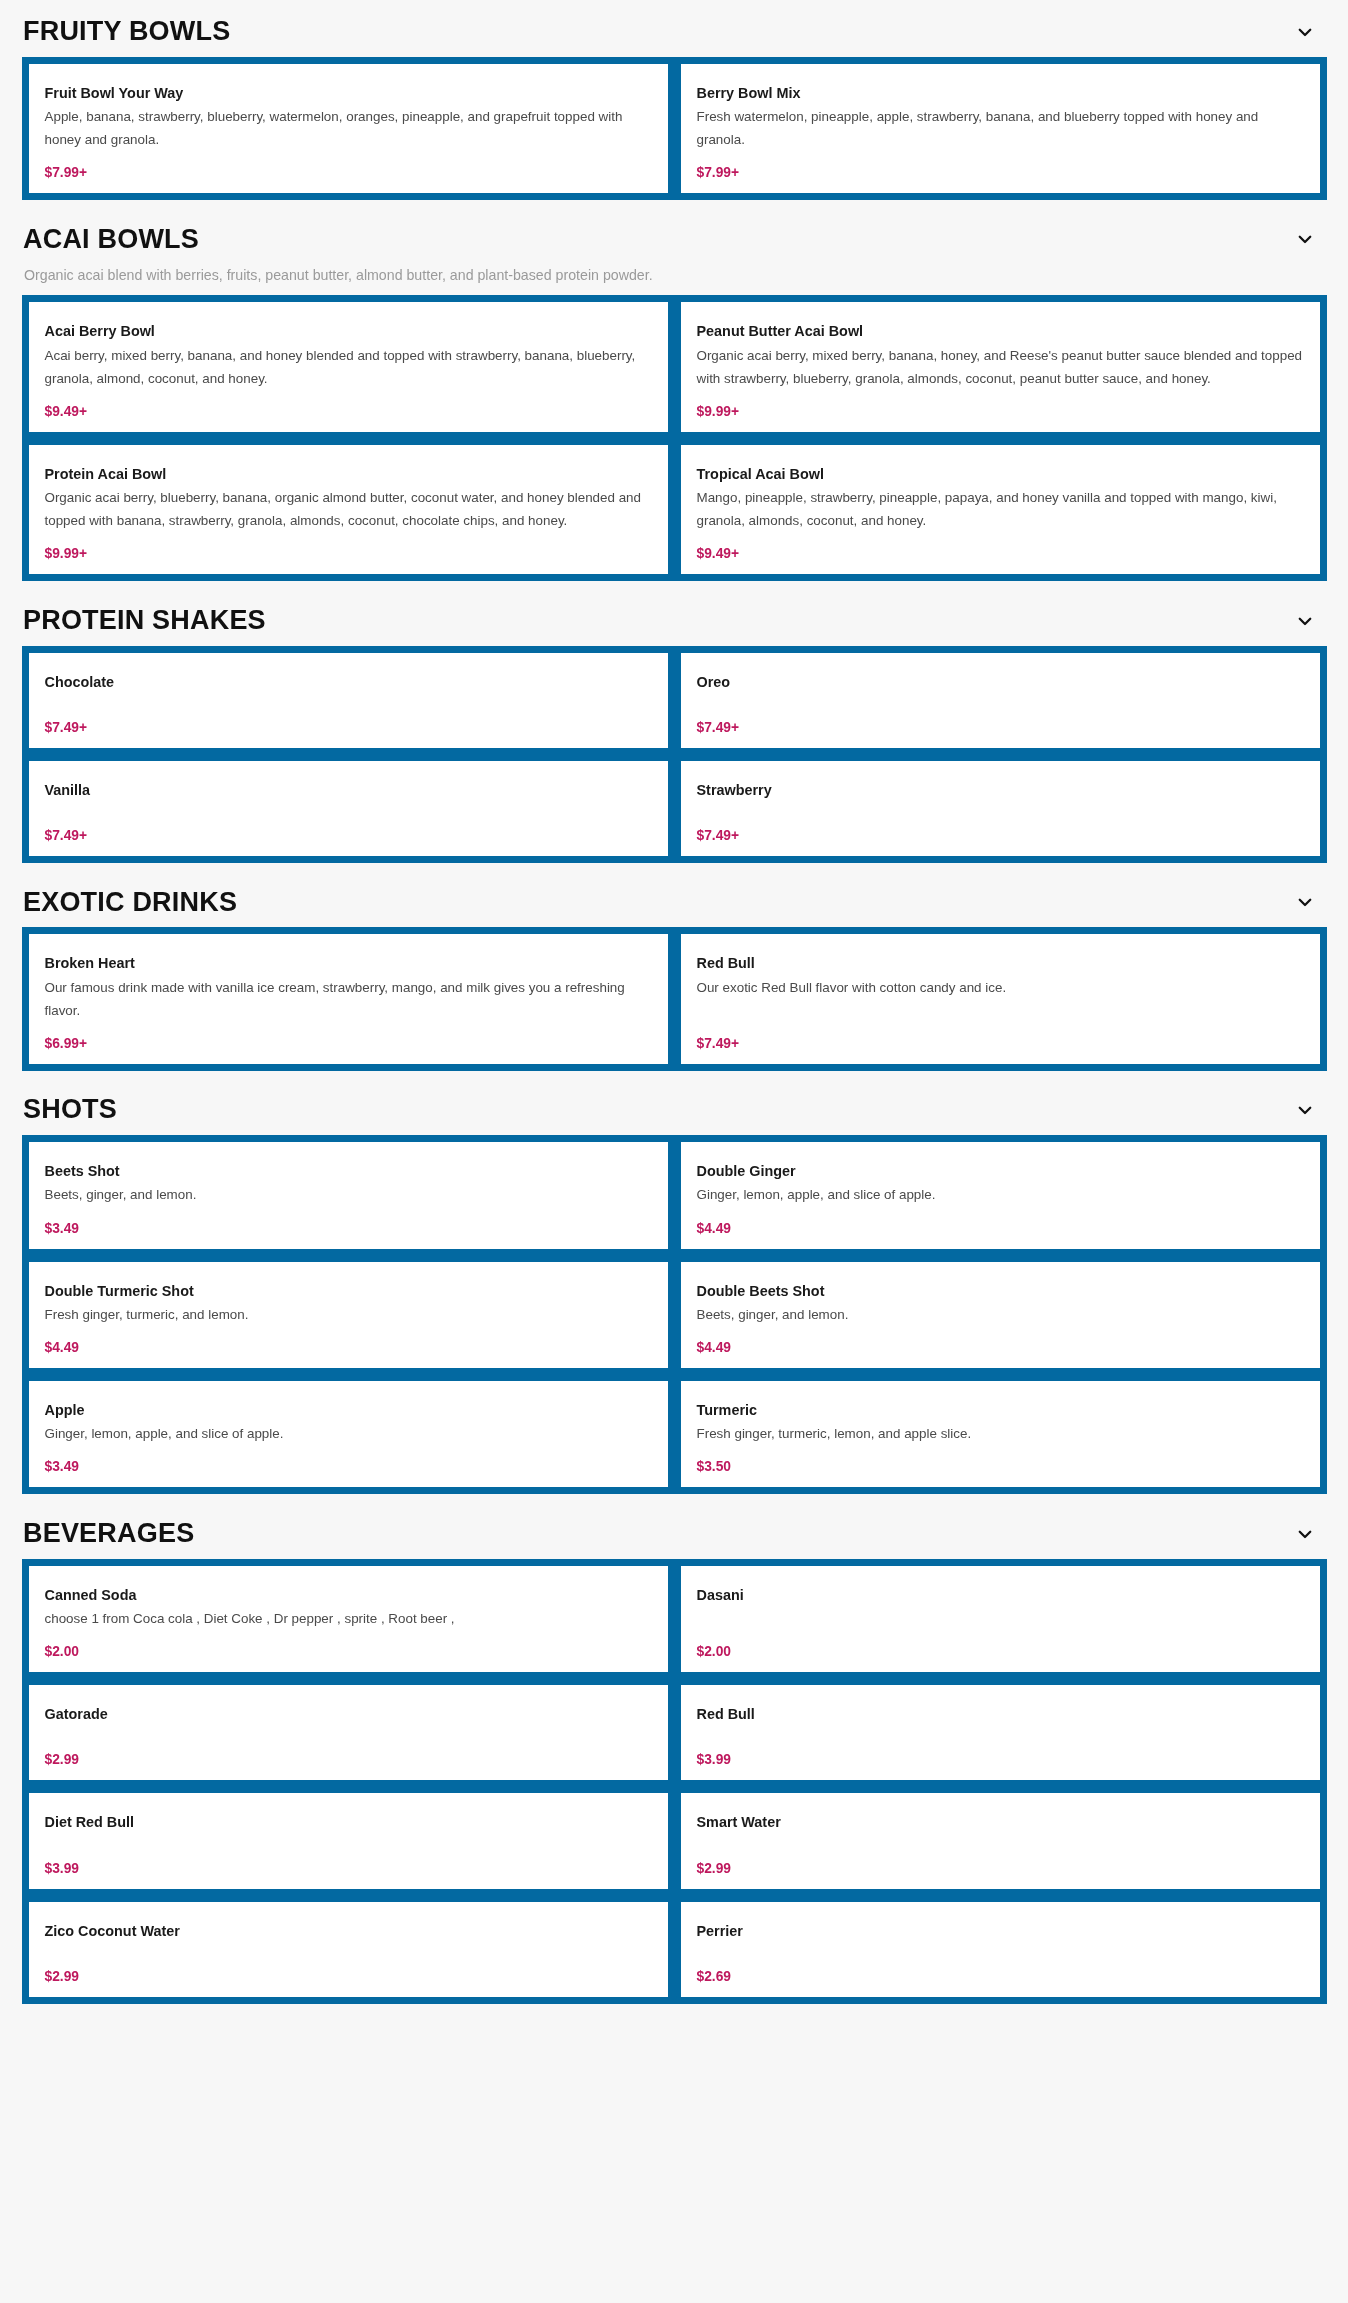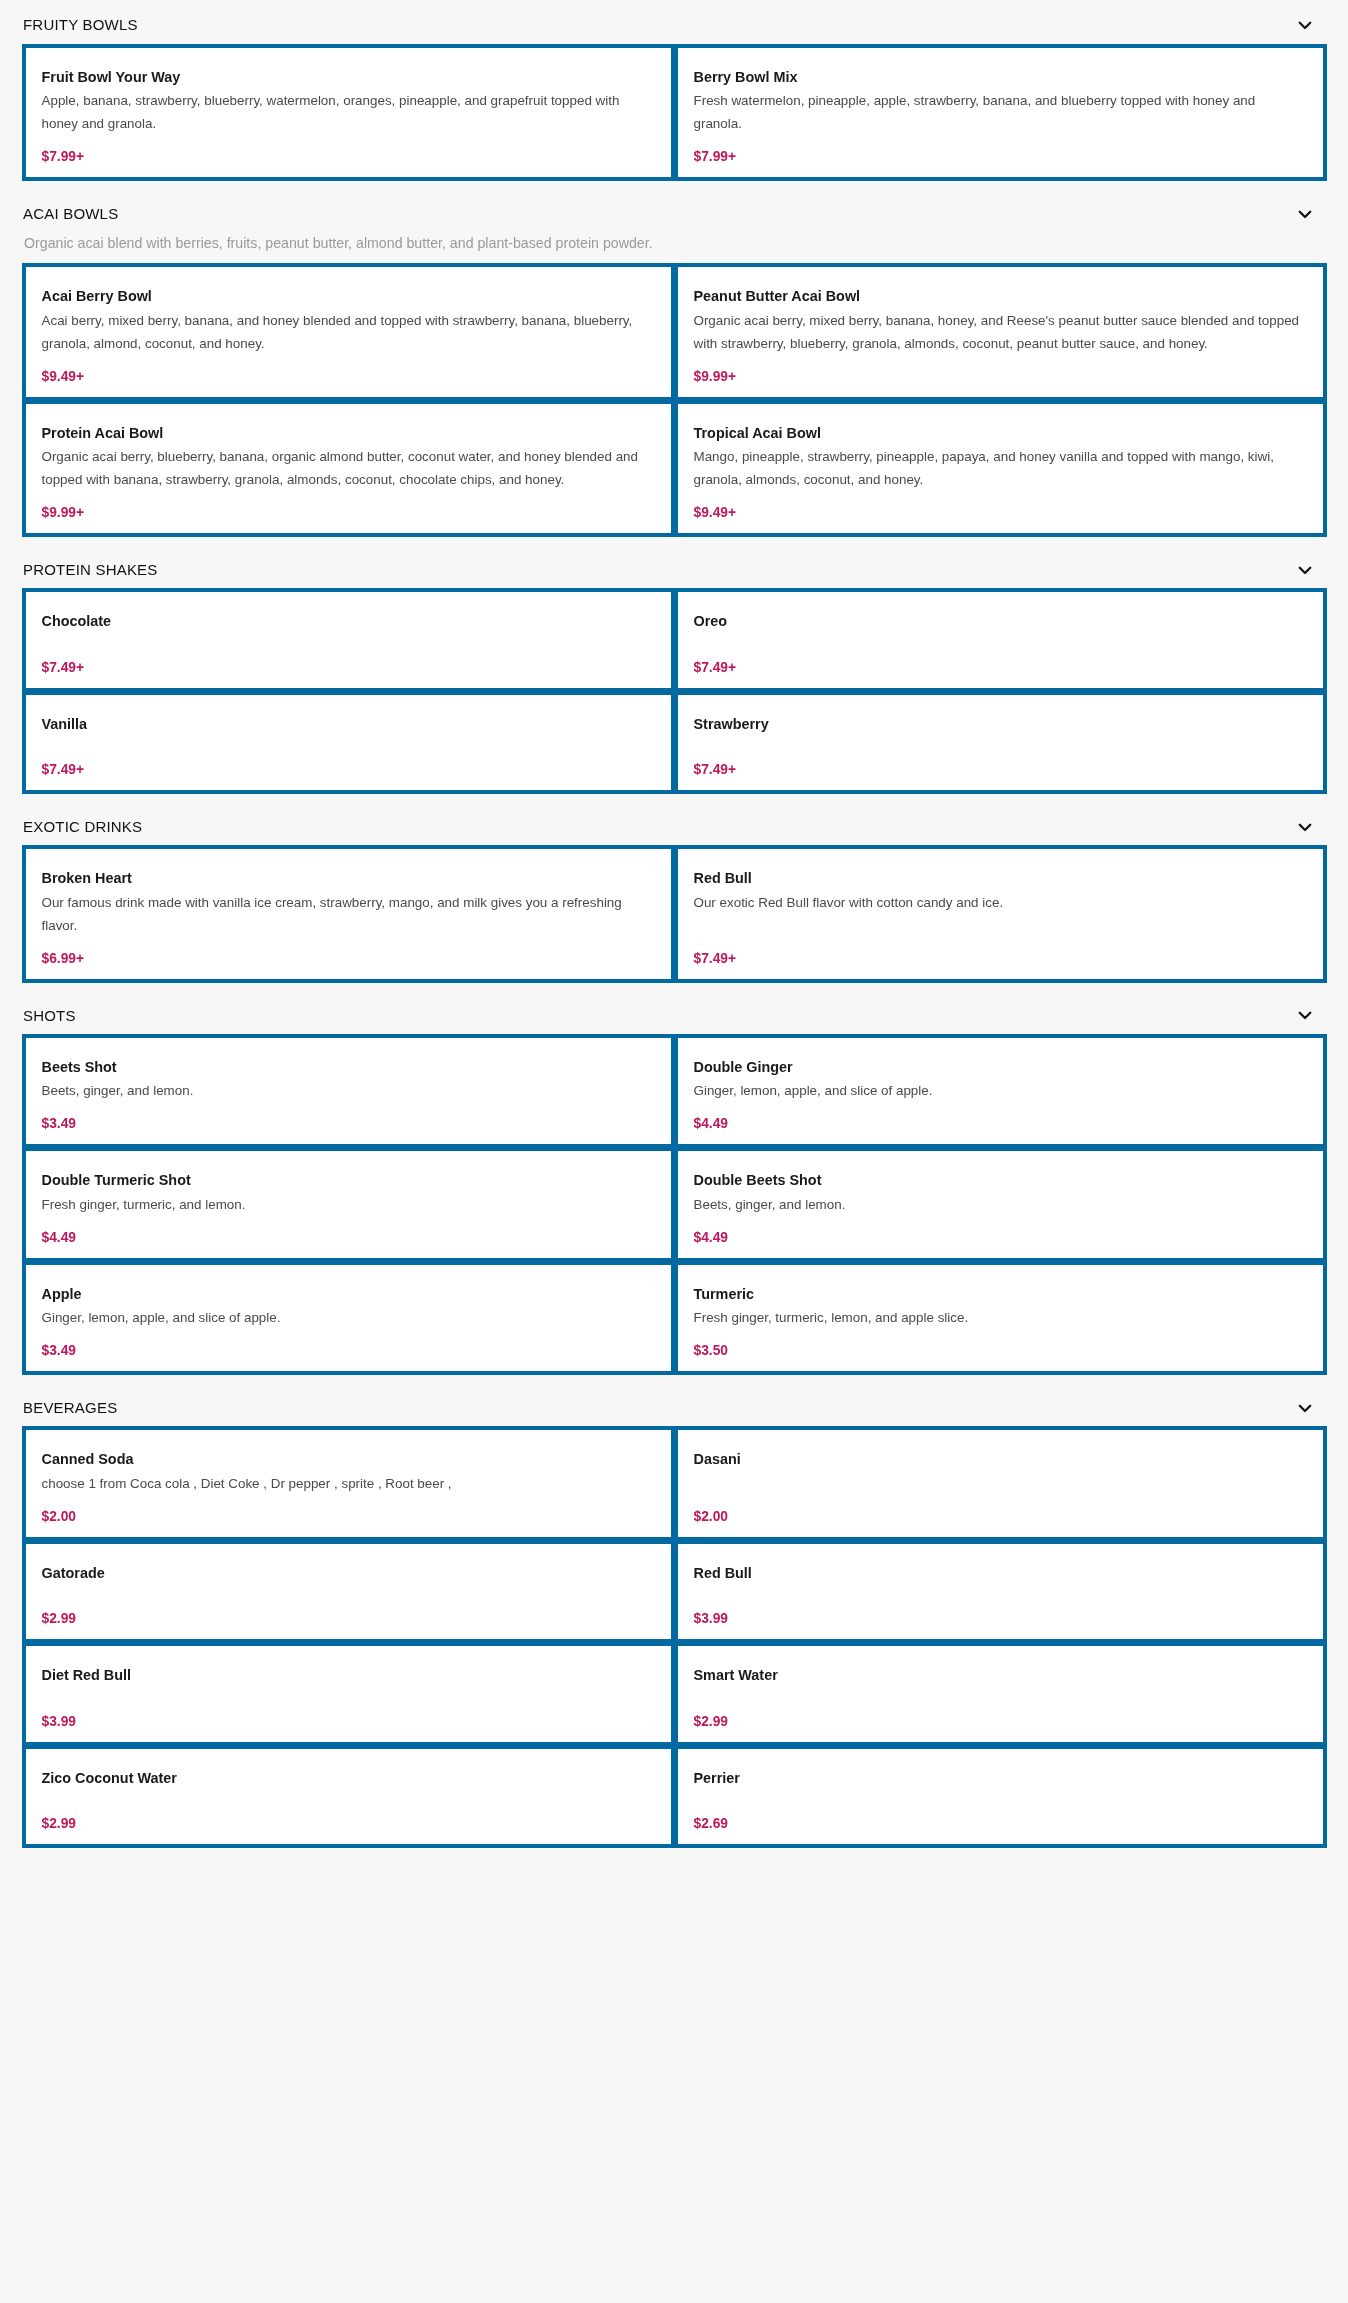--- a/index.html
+++ b/index.html
@@ -52,22 +52,22 @@
   .menu-section { margin: 0 0 8px 0; }
 
   .section-head {
     display: flex;
     align-items: center;
     justify-content: space-between;
     padding: 16px 10px 10px 1px;
     cursor: pointer;
   }
   .section-title {
-    font-size: 15px;
-    font-weight: 400;
+    font-size: 27px;
+    font-weight: 700;
     letter-spacing: 0.2px;
     color: #111111;
     text-transform: uppercase;
     line-height: 1.15;
   }
   .chevron {
     width: 18px;
     height: 18px;
     flex: 0 0 auto;
     color: #111;
@@ -85,21 +85,21 @@
 
   .items-grid {
     display: grid;
     grid-template-columns: 1fr 1fr;
     gap: 0;
     align-items: stretch;
   }
 
   .menu-item {
     background: #ffffff;
-    border: 4px solid #0369a1;
+    border: 7px solid #0369a1;
     padding: 20px 16px 13px 16px;
     display: flex;
     flex-direction: column;
     min-height: 80px;
     margin: -0.5px;
   }
   .item-name {
     font-size: 14.4px;
     font-weight: 700;
     color: #1a1a1a;

